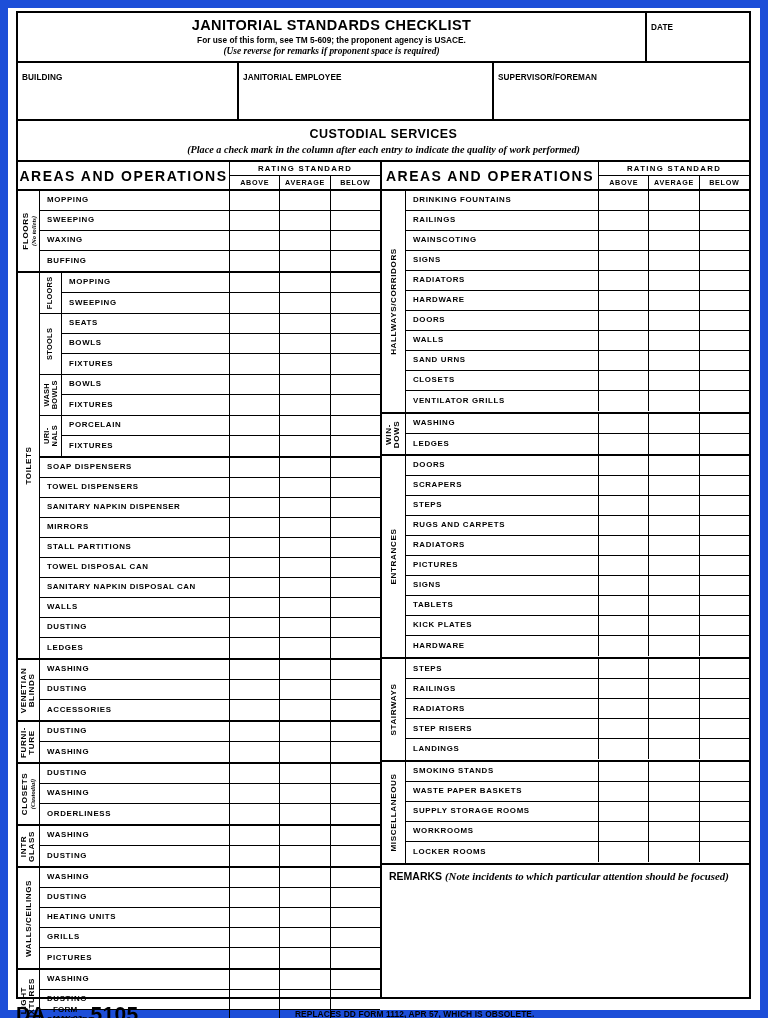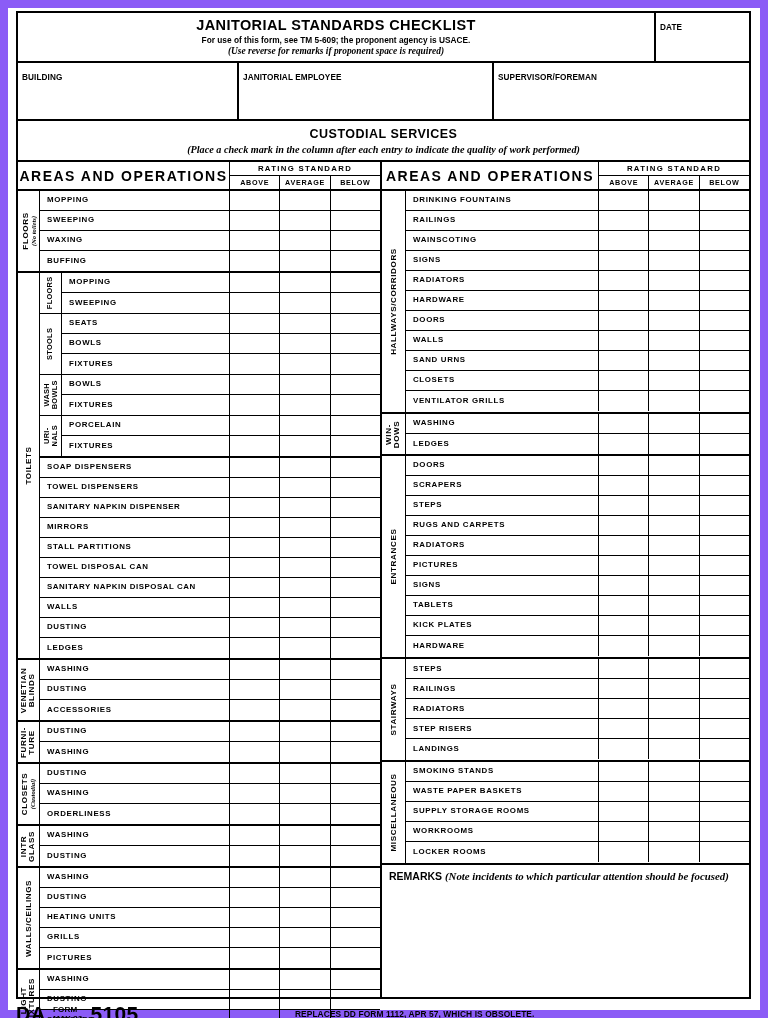--- a/index.html
+++ b/index.html
@@ -5,21 +5,21 @@
 <style>
   * { box-sizing: border-box; }
   html, body {
     margin: 0; padding: 0;
     background: #1a7ab5;
     font-family: "Liberation Sans", sans-serif;
   }
   #page {
     position: relative;
     width: 768px; height: 1018px;
-    background: #8b5cf6;
+    background: #1d4ed8;
     overflow: hidden;
   }
   #paper {
     position: absolute;
     left: 8px; top: 8px;
     width: 752px; height: 1002px;
     background: #ffffff;
   }
   #formbox {
     position: absolute;
@@ -40,21 +40,21 @@
   }
   .form-title {
     font-size: 14.5px; font-weight: bold; letter-spacing: .4px;
     line-height: 1.1; margin-bottom: 2px;
   }
   .form-sub1 { font-size: 8.3px; font-weight: bold; line-height: 1.15; margin-bottom: 1px; }
   .form-sub2 {
     font-family: "Liberation Serif", serif;
     font-size: 9.4px; font-style: italic; font-weight: bold; line-height: 1.15;
   }
-  .hdr-date-cell { width: 93px; padding: 3px 0 0 4px; }
+  .hdr-date-cell { width: 102px; padding: 3px 0 0 4px; }
   .cap { font-size: 8.2px; font-weight: bold; letter-spacing: .1px; }
 
   .hdr-row2 { display: flex; height: 58px; border-bottom: 2.5px solid #000; }
   .hdr-row2 > div { padding: 3px 0 0 4px; }
   .hr2-building { width: 221px; border-right: 2.5px solid #000; }
   .hr2-employee { width: 255px; border-right: 2.5px solid #000; }
   .hr2-super { flex: 1; }
 
   .custodial-band {
     height: 41px; border-bottom: 2.5px solid #000;

